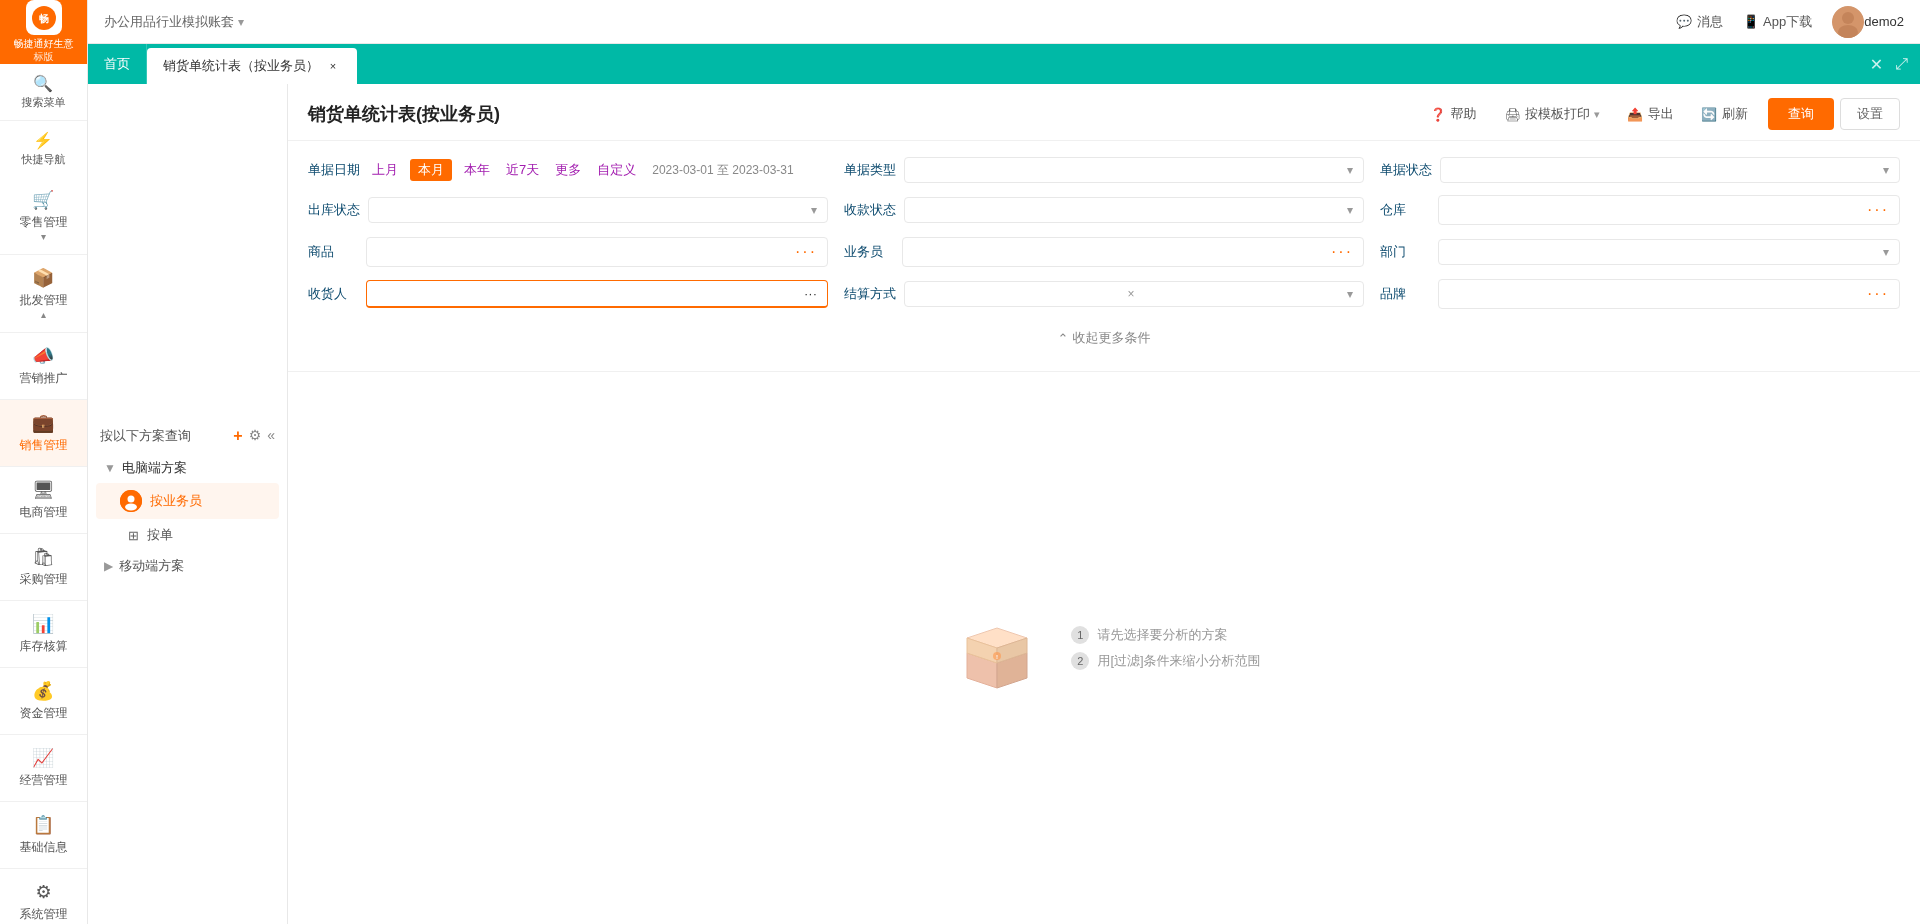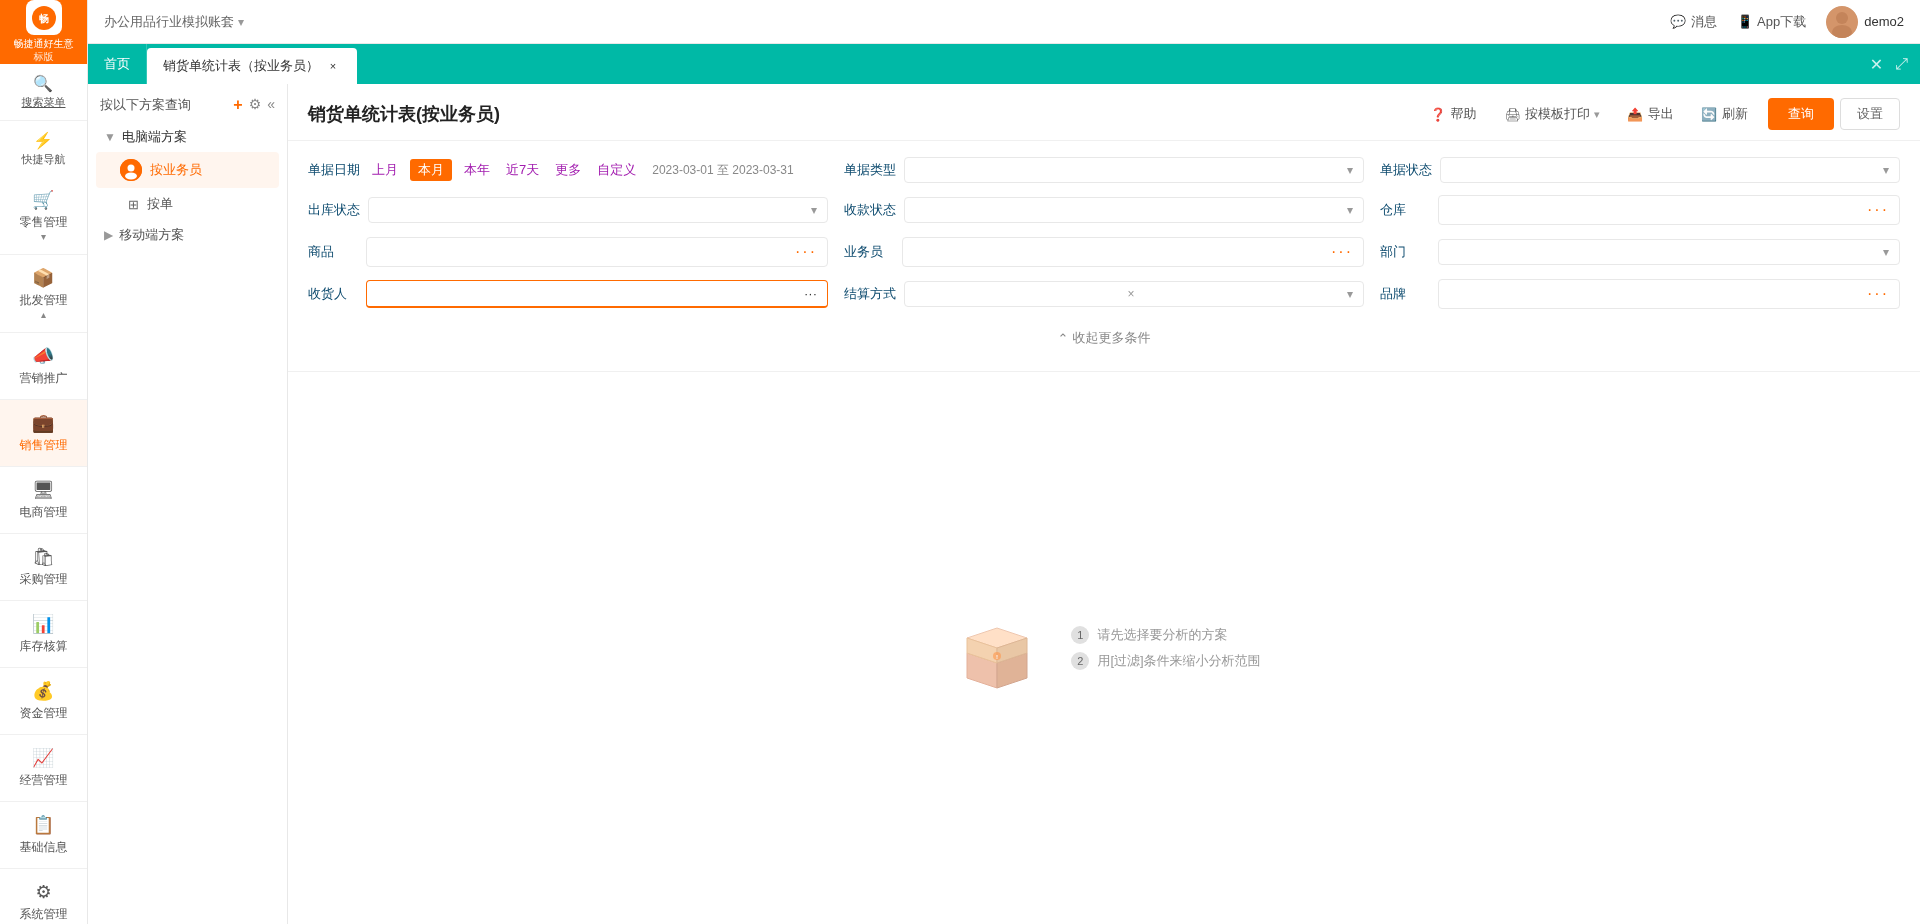--- a/index.html
+++ b/index.html
@@ -123,21 +123,21 @@
       width: 32px;
       height: 32px;
       border-radius: 50%;
       background: #e0c4b0;
       display: flex;
       align-items: center;
       justify-content: center;
       overflow: hidden;
       cursor: pointer;
     }
-    .topbar-user { display: flex; align-items: center; gap: 6px; cursor: pointer; color: #333; font-size: 13px; }
+    .topbar-user { display: flex; align-items: center; cursor: pointer; color: #333; font-size: 13px; }
 
     
     .tabbar {
       height: 40px;
       background: #00b9a6;
       display: flex;
       align-items: stretch;
       flex-shrink: 0;
     }
     .tab-item {
@@ -188,20 +188,21 @@
     
     .left-panel {
       width: 200px;
       background: #fff;
       border-right: 1px solid #e8e8e8;
       display: flex;
       flex-direction: column;
       padding: 12px 0;
       flex-shrink: 0;
       overflow-y: auto;
+      justify-content: center;
     }
     .left-panel-header {
       display: flex;
       align-items: center;
       padding: 0 12px 8px;
       color: #555;
       font-size: 13px;
       gap: 6px;
     }
     .left-panel-header .icons { display: flex; gap: 6px; margin-left: auto; }
@@ -478,21 +479,21 @@
         <circle cx="13" cy="13" r="12" fill="#ff6a00"></circle>
         <text x="13" y="17" text-anchor="middle" fill="#fff" font-size="10" font-weight="bold">畅</text>
       </svg>
     </div>
     <span style="font-size:10px;line-height:1.2;text-align:center;">畅捷通好生意</span>
     <span style="font-size:10px;opacity:0.85;">标版</span>
   </div>
 
   <div class="sidebar-search">
     <span class="icon">🔍</span>
-    <span style="font-size:11px;text-decoration:underline;">搜索菜单</span>
+    <span style="font-size:11px;">搜索菜单</span>
   </div>
   <div class="sidebar-quick">
     <span class="icon">⚡</span>
     <span style="font-size:11px;">快捷导航</span>
   </div>
 
   <div class="sidebar-nav-item">
     <span class="icon">🛒</span>
     <span>零售管理</span>
     <span style="font-size:10px;color:#888;">▾</span>

